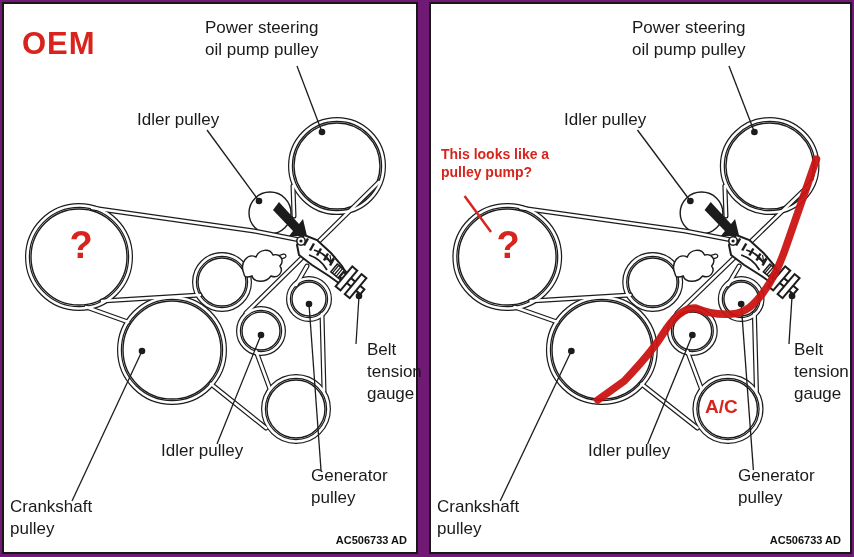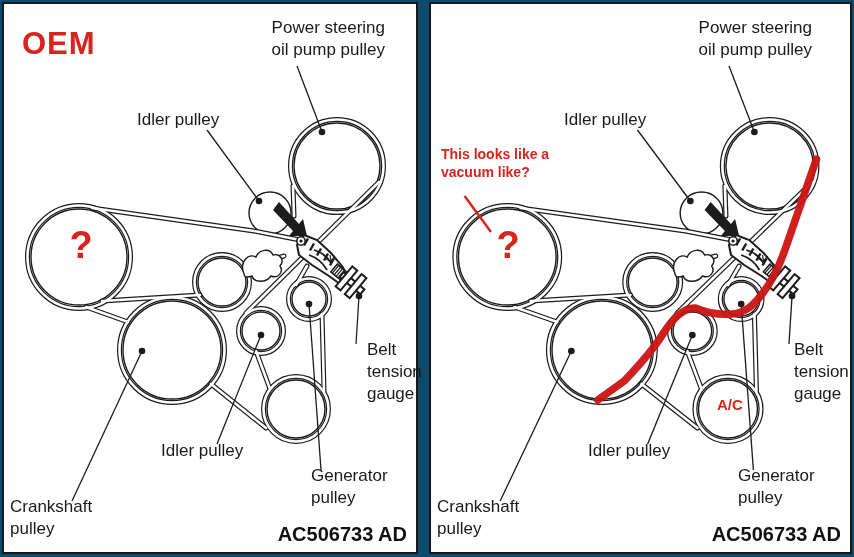--- a/index.html
+++ b/index.html
@@ -1,36 +1,36 @@
 <!DOCTYPE html>
 <html style="--ared: #d8241c;"><head>
 <meta charset="utf-8">
 <style>
   html,body{margin:0;padding:0;background:#fff;}
-  #stage{position:relative;width:854px;height:557px;background:#0c4a6e;overflow:hidden;
+  #stage{position:relative;width:854px;height:557px;background:#701a75;overflow:hidden;
          font-family:"Liberation Sans",sans-serif;}
   .panel{position:absolute;top:2px;height:552px;background:#fff;
          border:2px solid #181818;box-sizing:border-box;}
   #panel-left{left:2px;width:416px;}
   #panel-right{left:429px;width:423px;}
   .panel svg{position:absolute;left:0;top:0;width:100%;height:100%;}
   .lbl{position:absolute;font-size:17px;line-height:1.3;color:#1a1a1a;white-space:nowrap;}
   .lbl span{display:block;}
   .redtxt{color:var(--ared,#d8241c);font-weight:bold;}
   .oem{left:18px;top:20px;font-size:31px;letter-spacing:1px;}
   .qmark{left:57px;top:222px;width:40px;text-align:center;font-size:38px;line-height:1;}
-  .ps-label{left:211px;top:13px;width:170px;text-align:right;}
+  .ps-label{left:201px;top:13px;width:170px;text-align:left;}
   .idler-top{left:133px;top:105px;}
   .gauge-label{left:363px;top:335px;}
   .idler-bottom{left:157px;top:436px;}
   .gen-label{left:307px;top:461px;}
   .crank-label{left:6px;top:492px;}
-  .footer{right:9px;bottom:5px;font-weight:bold;font-size:20px;color:#111;}
+  .footer{right:9px;bottom:5px;font-weight:bold;font-size:11px;color:#111;}
   .vac-note{left:10px;top:141px;font-size:14px;}
-  .ac-mark{left:286px;top:391px;font-size:15px;}
+  .ac-mark{left:274px;top:391px;font-size:19px;}
 </style>
 </head>
 <body>
 
 <div id="stage">
 
   <div class="panel" id="panel-left">
     <svg viewBox="0 0 412 548" preserveAspectRatio="none">
         <g>
           <g>
@@ -240,21 +240,21 @@
           <line x1="33" y1="192" x2="59" y2="228" stroke="#d8241c" stroke-width="2.4"></line>
         </g>
       </svg>
     <div class="lbl ps-label">
       <span>Power steering</span>
       <span>oil pump pulley</span>
     </div>
     <div class="lbl idler-top">Idler pulley</div>
     <div class="lbl redtxt vac-note">
       <span>This looks like a</span>
-      <span>vacuum like?</span>
+      <span>pulley pump?</span>
     </div>
     <div class="lbl redtxt qmark">?</div>
     <div class="lbl gauge-label">
       <span>Belt</span>
       <span>tension</span>
       <span>gauge</span>
     </div>
     <div class="lbl redtxt ac-mark">A/C</div>
     <div class="lbl idler-bottom">Idler pulley</div>
     <div class="lbl gen-label">

